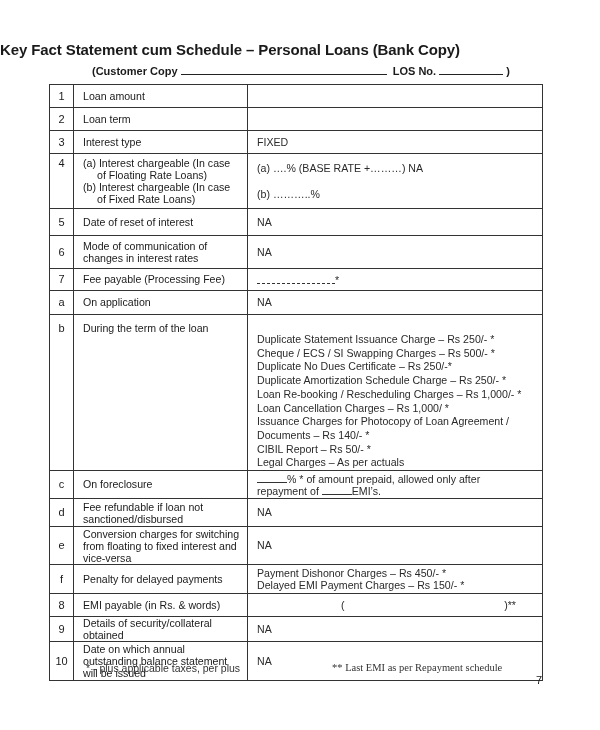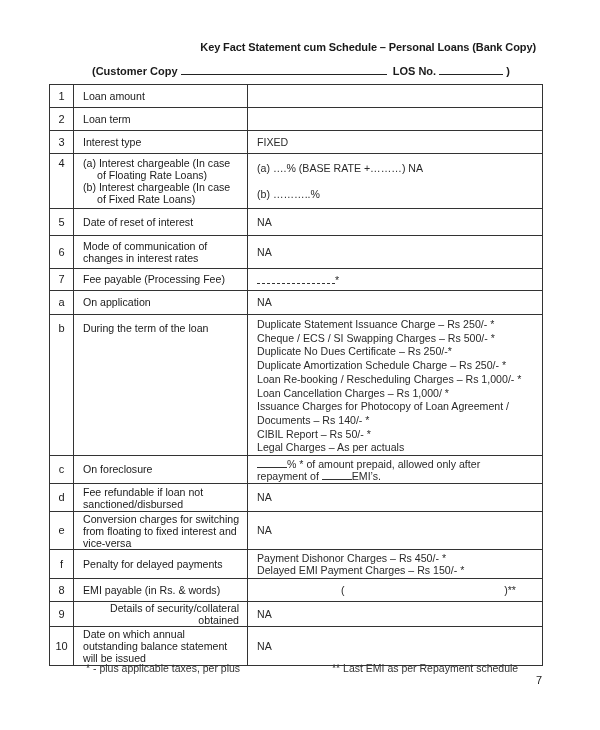--- a/index.html
+++ b/index.html
@@ -1,34 +1,34 @@
 <!DOCTYPE html>
 <html><head>
 <meta charset="utf-8">
 <style>
   html, body { margin:0; padding:0; background:#ffffff; }
   body { width:600px; height:730px; position:relative; overflow:hidden;
          font-family:"Liberation Sans", sans-serif; color:#1a1a1a; }
-  .title { position:absolute; left:0; width:536px; top:41px; text-align:right;
-           font-weight:bold; font-size:11px; letter-spacing:-0.1px; }
+  .title { position:absolute; left:0; width:536px; top:41px; text-align:left;
+           font-weight:bold; font-size:15px; letter-spacing:-0.1px; }
   .subtitle { position:absolute; left:92px; top:65px; font-weight:bold; font-size:11px; white-space:nowrap; }
   .subtitle .line { display:inline-block; border-bottom:1px solid #222; vertical-align:baseline; height:9px; }
   table.kfs { position:absolute; left:49px; top:84px; width:493px; border-collapse:collapse; table-layout:fixed; }
   table.kfs td { border:1px solid #333; font-size:10.6px; vertical-align:middle; padding:0 8px; line-height:12.5px; }
   table.kfs td.num { text-align:center; padding:0; font-size:11px; }
   table.kfs td.desc { padding-left:9px; }
   table.kfs td.val { padding-left:9px; color:#2a2a2a; }
   table.kfs td.top { vertical-align:top; padding-top:6px; }
   .blank { display:inline-block; border-bottom:1px solid #333; height:9px; }
   .dashed { display:inline-block; border-bottom:1px dashed #333; width:78px; height:10px; }
   .list-line { display:block; line-height:13.7px; font-size:10.6px; }
   .hang { display:block; padding-left:14px; text-indent:-14px; }
   .footnotes { position:absolute; top:662px; left:0; width:600px; font-size:10.5px; color:#333; }
   .fn-left { position:absolute; left:86px; }
-  .fn-right { position:absolute; left:332px; }
+  .fn-right { position:absolute; left:332px;font-family:Liberation Serif, serif; }
   .page-num { position:absolute; left:536px; top:674px; font-size:11px; }
   .emi-open { position:absolute; left:93px; }
   .emi-close { position:absolute; right:26px; }
 </style>
 </head>
 <body>
 
 <div class="title">Key Fact Statement cum Schedule – Personal Loans (Bank Copy)</div>
 
 <div class="subtitle">
@@ -99,21 +99,21 @@
 
   <tr style="height:24px">
     <td class="num">a</td>
     <td class="desc">On application</td>
     <td class="val">NA</td>
   </tr>
 
   <tr style="height:138px">
     <td class="num top" style="padding-top:7px">b</td>
     <td class="desc top" style="padding-top:7px">During the term of the loan</td>
-    <td class="val" style="padding-top:3px;">
+    <td class="val" style="padding-top:18px;">
       <span class="list-line">Duplicate Statement Issuance Charge – Rs  250/- *</span>
       <span class="list-line">Cheque / ECS / SI Swapping Charges – Rs  500/- *</span>
       <span class="list-line">Duplicate No Dues Certificate – Rs  250/-*</span>
       <span class="list-line">Duplicate Amortization Schedule Charge – Rs  250/- *</span>
       <span class="list-line">Loan Re-booking / Rescheduling Charges – Rs 1,000/- *</span>
       <span class="list-line">Loan Cancellation Charges – Rs  1,000/ *</span>
       <span class="list-line">Issuance Charges for Photocopy of Loan Agreement /</span>
       <span class="list-line">Documents – Rs  140/- *</span>
       <span class="list-line">CIBIL Report – Rs  50/- *</span>
       <span class="list-line">Legal Charges – As per actuals</span>
@@ -154,21 +154,21 @@
     <td class="num">8</td>
     <td class="desc">EMI payable (in Rs. &amp; words)</td>
     <td class="val" style="position:relative;">
       <span class="emi-open" style="top:5px;">(</span>
       <span class="emi-close" style="top:5px;">)**</span>
     </td>
   </tr>
 
   <tr style="height:24px">
     <td class="num">9</td>
-    <td class="desc" style="line-height:12px;text-align:right;">Details of security/collateral obtained</td>
+    <td class="desc" style="line-height:12px;">Details of security/collateral obtained</td>
     <td class="val">NA</td>
   </tr>
 
   <tr style="height:39px">
     <td class="num">10</td>
     <td class="desc" style="line-height:12px;">Date on which annual outstanding balance statement will be issued</td>
     <td class="val">NA</td>
   </tr>
 </tbody>
   </table>

